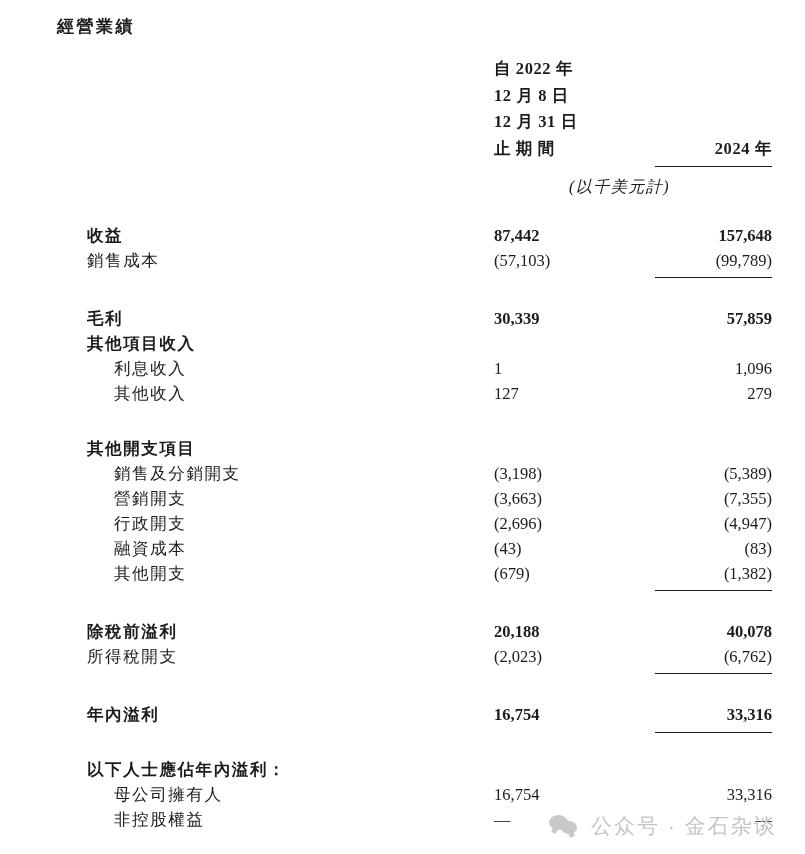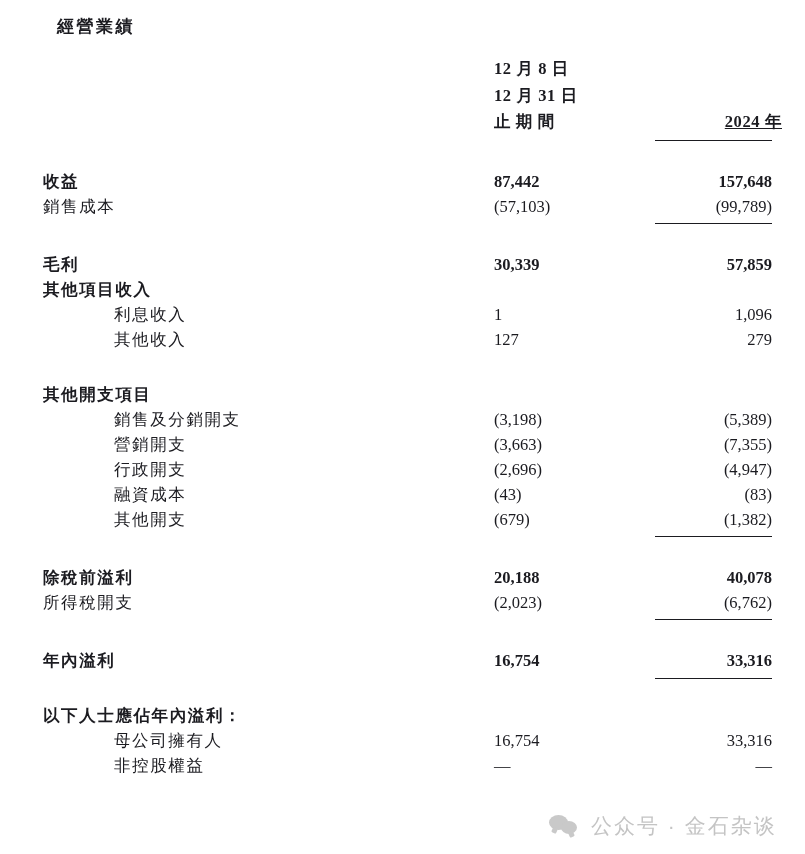--- a/index.html
+++ b/index.html
@@ -52,21 +52,21 @@
   .fin-table td {
     padding: 0;
     vertical-align: bottom;
     font-size: 16.5px;
     line-height: 25px;
     height: 25px;
   }
 
   
   td.label {
-    padding-left: 43px;
+    padding-left: 87px;
     white-space: nowrap;
     letter-spacing: 1.6px;
   }
   td.label.indent { padding-left: 114px; }
   td.label.bold   { font-weight: bold; }
 
   
   td.val {
     text-align: right;
     font-variant-numeric: lining-nums;
@@ -80,21 +80,21 @@
   td.hdr {
     text-align: right;
     font-weight: bold;
     font-size: 16.5px;
     line-height: 26.5px;
     height: 26.5px;
     letter-spacing: 0.6px;
     white-space: nowrap;
   }
   td.hdr.v1 { padding-right: 173px; }
-  td.hdr.v2 { padding-right: 23px; text-decoration: underline; }
+  td.hdr.v2 { padding-right: 33px; }
 
   
   tr.rule-row td { height: 11px; line-height: 11px; font-size: 0; }
   tr.rule-row td.rl { position: relative; }
   tr.rule-row td.rl::after {
     content: "";
     position: absolute;
     top: 4px;
     height: 1px;
     background: #1b1b20;
@@ -200,40 +200,49 @@
   <table class="fin-table">
     <colgroup>
       <col class="c-label">
       <col class="c-v1">
       <col class="c-v2">
     </colgroup>
     <tbody>
 
       <tr>
         <td class="label"></td>
+        <td class="hdr v1">自 2022 年</td>
+        <td class="hdr v2"></td>
+      </tr>
+      <tr>
+        <td class="label"></td>
         <td class="hdr v1">12 月 8 日</td>
         <td class="hdr v2"></td>
       </tr>
       <tr>
         <td class="label"></td>
         <td class="hdr v1">12 月 31 日</td>
         <td class="hdr v2"></td>
       </tr>
       <tr>
         <td class="label"></td>
         <td class="hdr v1">止 期 間</td>
         <td class="hdr v2">2024 年</td>
       </tr>
 
       <tr class="rule-row">
         <td></td>
         <td class="rl v1"></td>
         <td class="rl v2"></td>
       </tr>
 
+      <tr>
+        <td></td>
+        <td class="units" colspan="2">(以千美元計)</td>
+      </tr>
 
       <tr class="gap-md">
           <td colspan="3"></td>
         </tr>
 
       <tr>
         <td class="label bold">收益</td>
         <td class="val v1 bold">87,442</td>
         <td class="val v2 bold">157,648</td>
       </tr>

